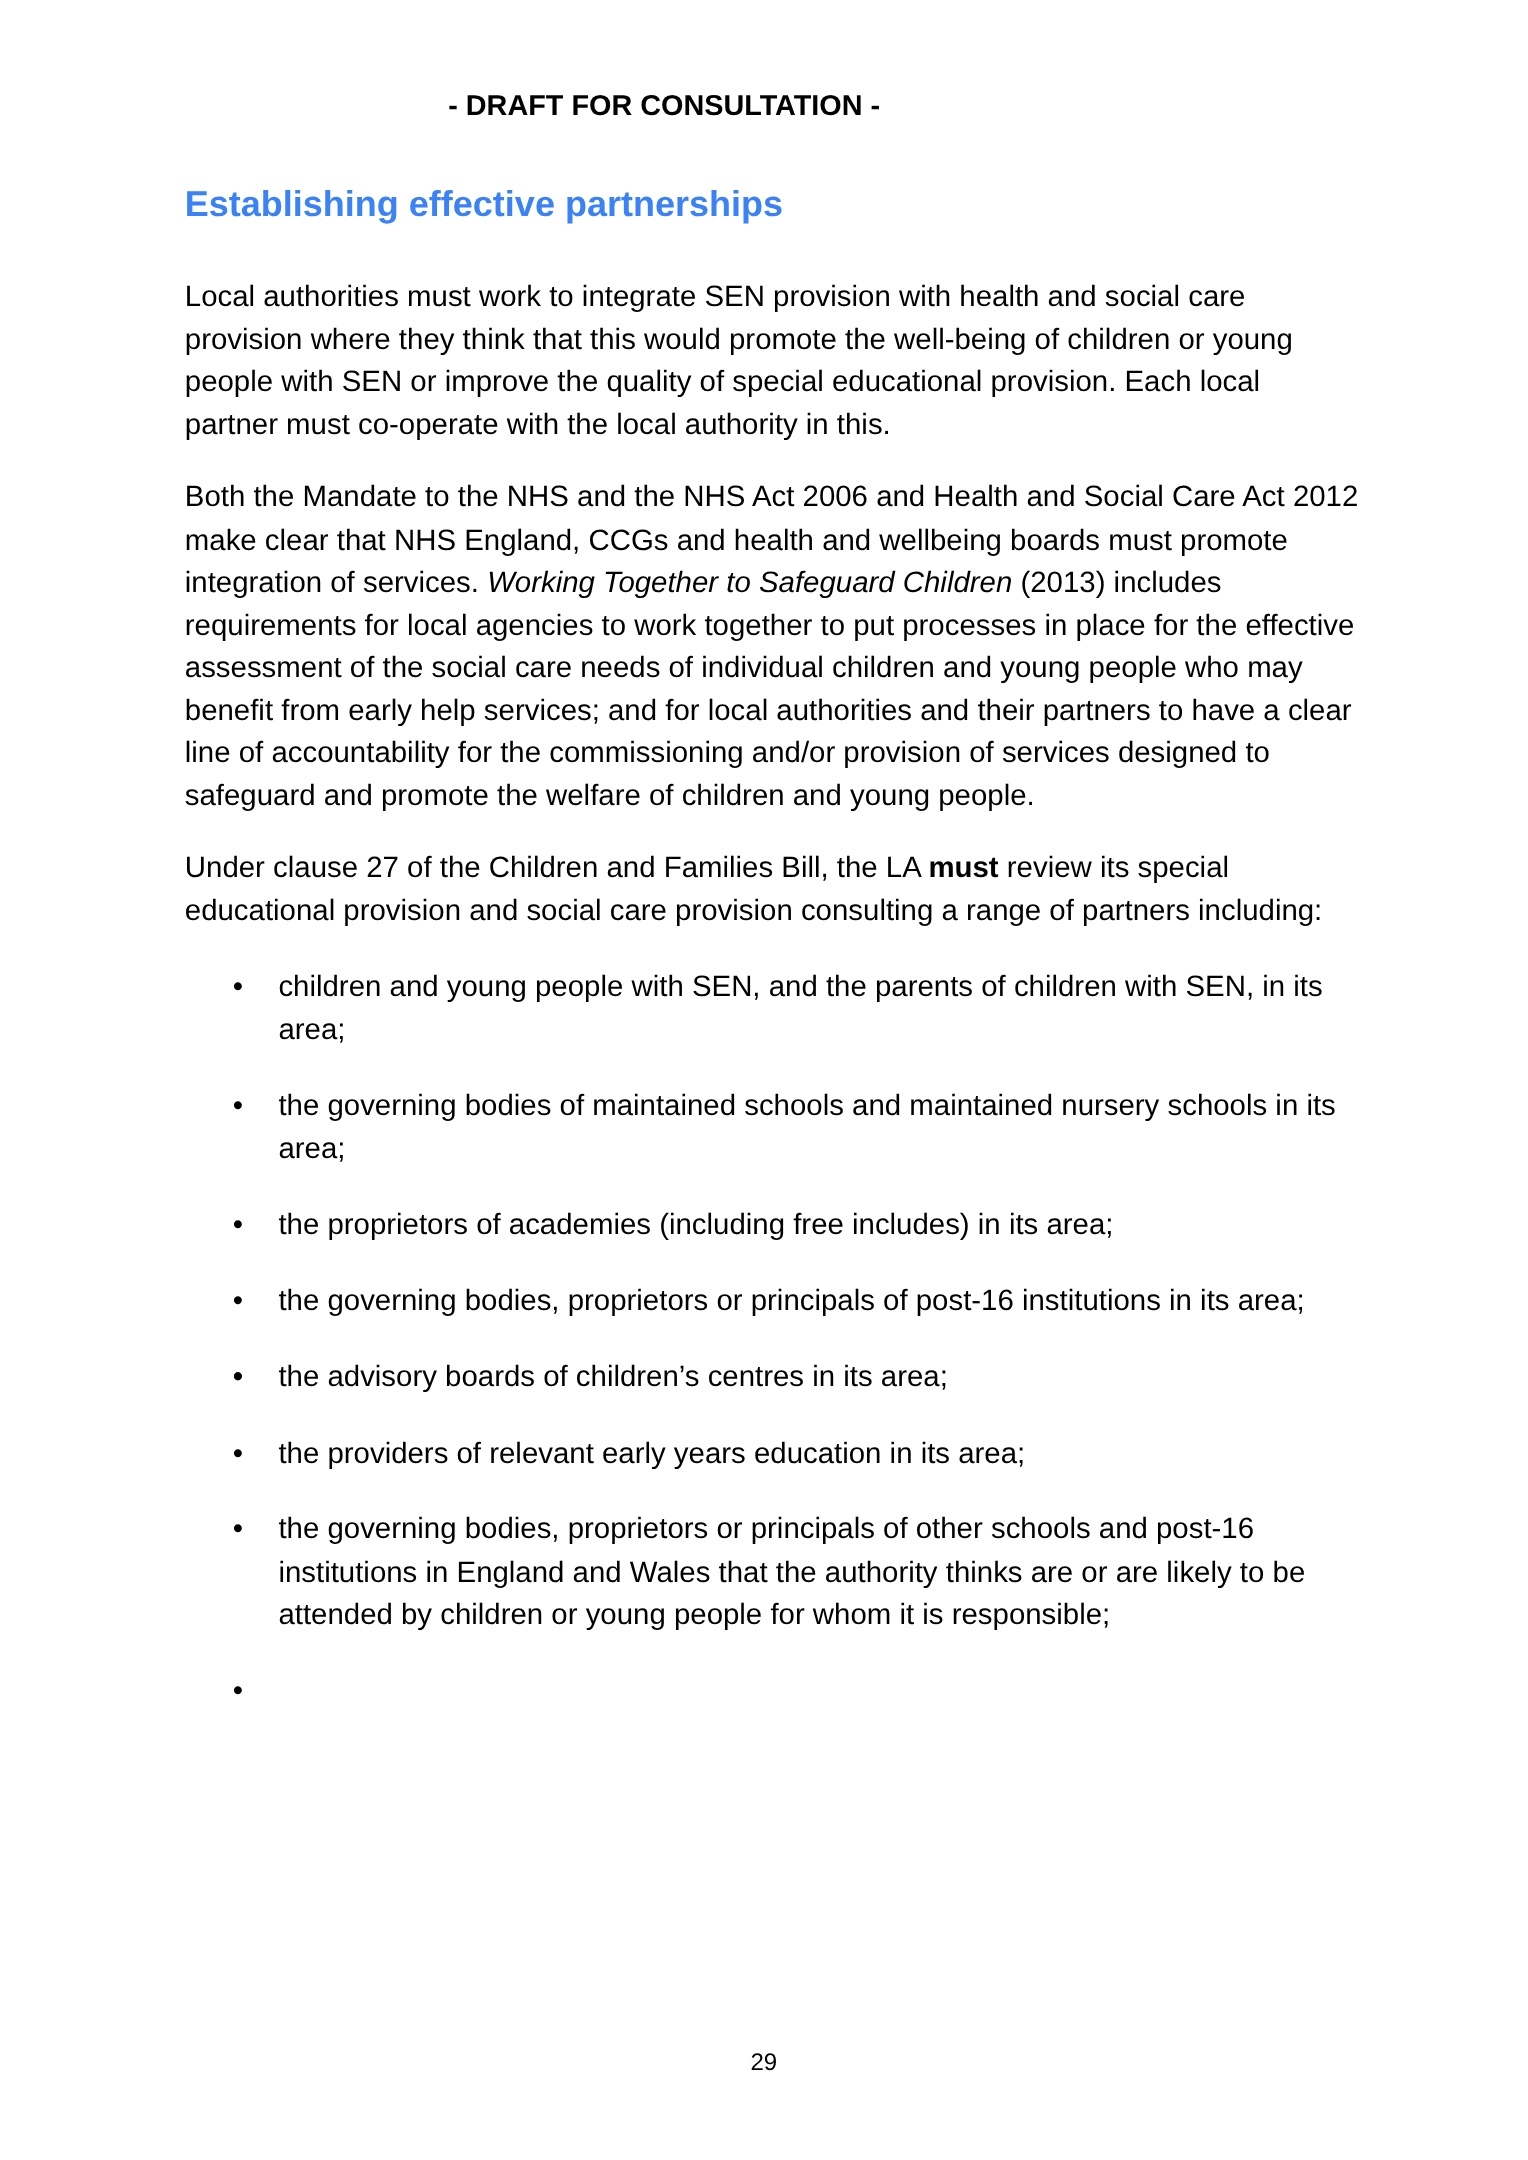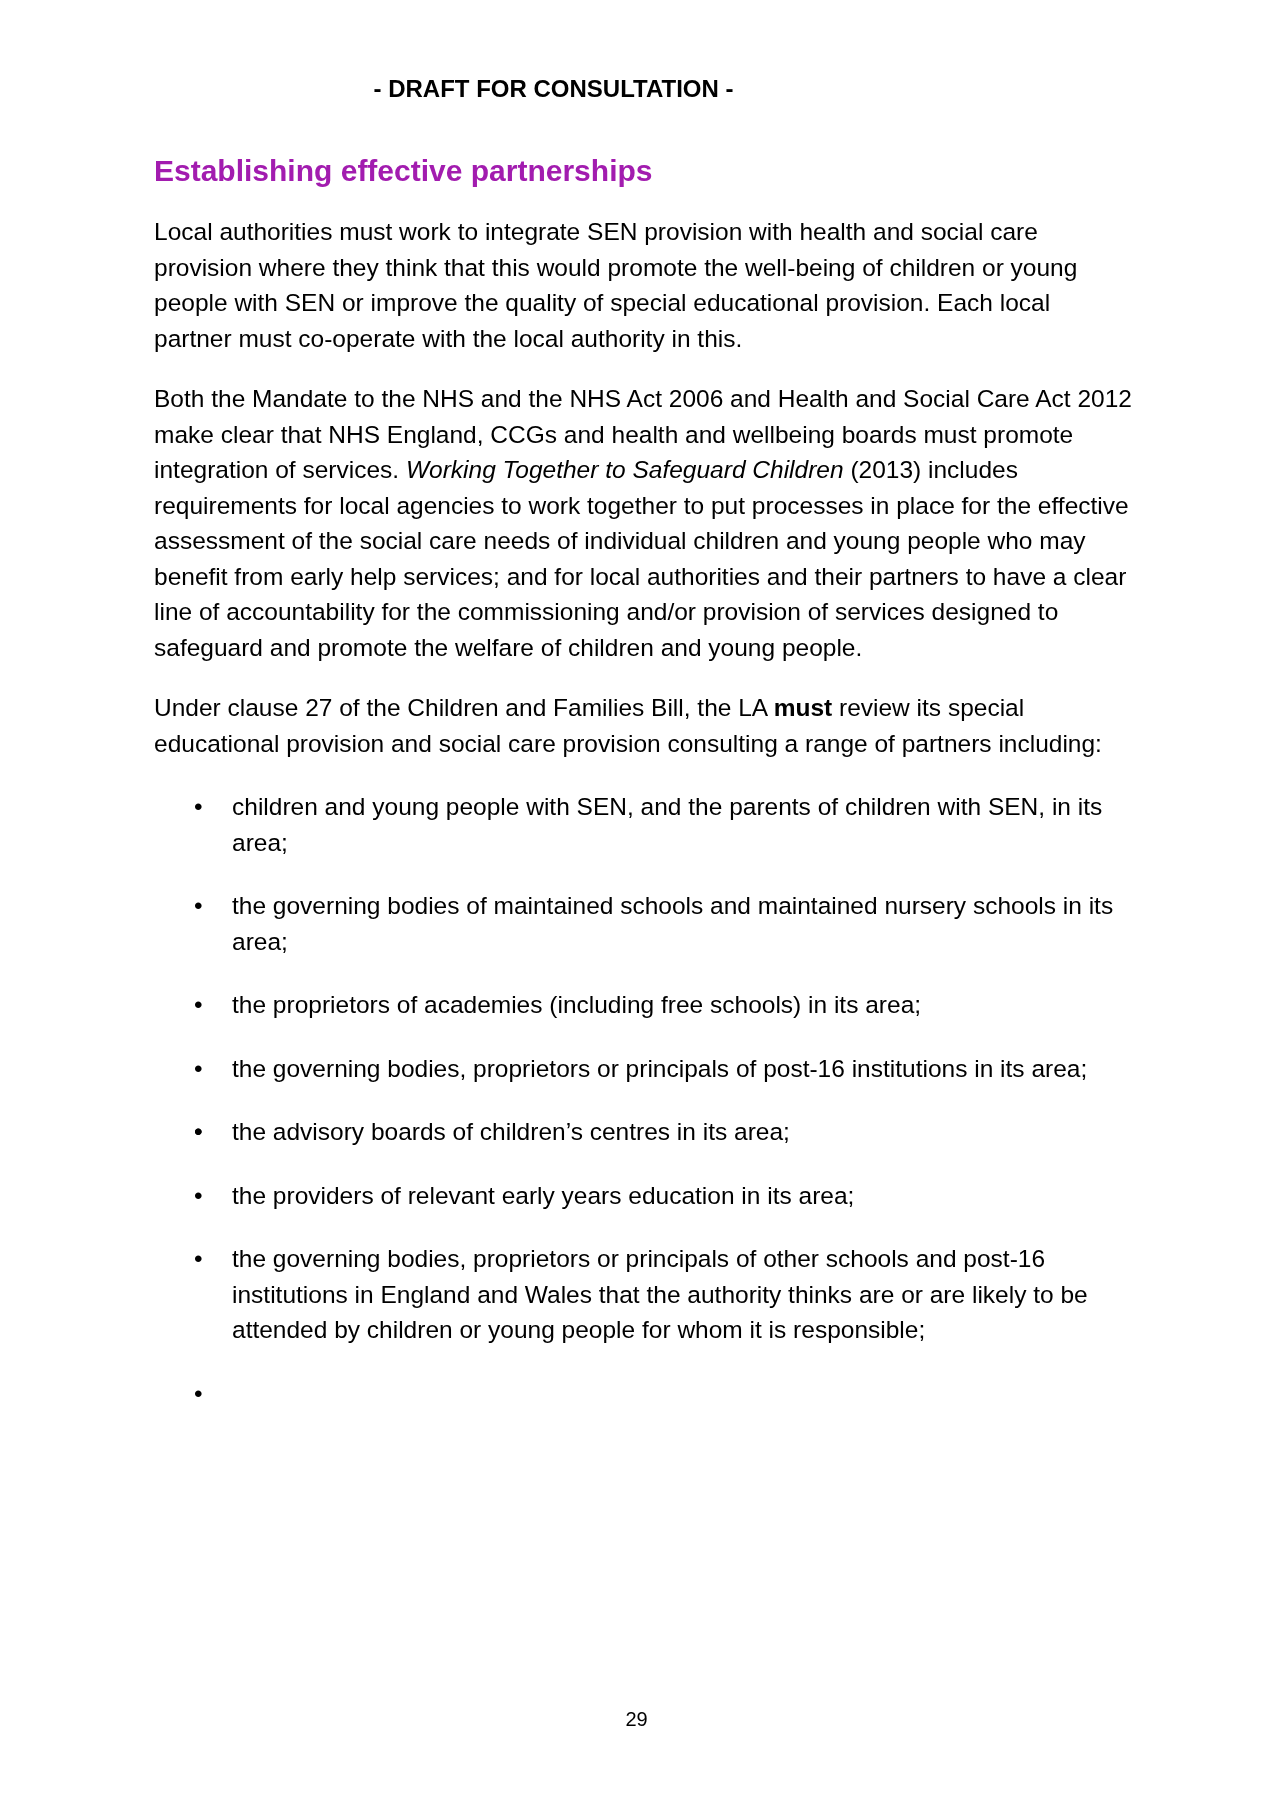--- a/index.html
+++ b/index.html
@@ -4,46 +4,46 @@
   <style>
     html, body { margin: 0; padding: 0; background: #ffffff; }
     body { width: 1273px; height: 1800px; position: relative; overflow: hidden;
            font-family: "Liberation Sans", sans-serif; color: #000; }
     .draft-header { position: absolute; top: 74px; left: 0; width: 1107px; text-align: center;
            font-weight: bold; font-size: 24px; line-height: 30px; }
     .section-title { position: absolute; top: 153px; left: 154px; margin: 0;
            font-size: 30px; font-weight: bold; color: #104f75; line-height: 36px; }
     .content { position: absolute; top: 214px; left: 154px; width: 980px;
            font-size: 24.5px; line-height: 35.5px; }
-    .content p { margin: 0 0 25px 0; }
+    .content p { margin: 16px 0 25px 0; }
     .content p.lead-in { margin-bottom: 28px; }
     ul.partners { list-style: none; margin: 0; padding: 0; }
     ul.partners li { position: relative; padding-left: 78px; margin: 0 0 28px 0; }
     ul.partners li .bullet { position: absolute; left: 40px; top: 0; }
     .page-number { position: absolute; top: 1704px; left: 0; width: 1273px; text-align: center;
            font-size: 20px; line-height: 30px; }
   </style>
 </head>
 <body>
 
 <div class="draft-header">- DRAFT FOR CONSULTATION -</div>
 
-<h2 class="section-title" style="color: #a21caf;">Establishing effective partnerships</h2>
+<h2 class="section-title" style="color: #3b82f6;">Establishing effective partnerships</h2>
 
 <div class="content">
   <p>Local authorities must work to integrate SEN provision with health and social care provision where they think that this would promote the well-being of children or young people with SEN or improve the quality of special educational provision. Each local partner must co-operate with the local authority in this.</p>
 
   <p><span>Both the Mandate to the NHS and the NHS Act 2006 and Health and Social Care Act 2012 make clear that NHS England, CCGs and health and wellbeing boards must promote integration of services.  </span><em>Working Together to Safeguard Children</em><span> (2013) includes requirements for local agencies to work together to put processes in place for the effective assessment of the social care needs of individual children and young people who may benefit from early help services; and for local authorities and their partners to have a clear line of accountability for the commissioning and/or provision of services designed to safeguard and promote the welfare of children and young people.</span></p>
 
   <p class="lead-in"><span>Under clause 27 of the Children and Families Bill, the LA </span><strong>must</strong><span> review its special educational provision and social care provision consulting a range of partners including:</span></p>
 
   <ul class="partners">
     <li><span class="bullet">•</span><span>children and young people with SEN, and the parents of children with SEN, in its area;</span></li>
     <li><span class="bullet">•</span><span>the governing bodies of maintained schools and maintained nursery schools in its area;</span></li>
-    <li><span class="bullet">•</span><span>the proprietors of academies (including free schools) in its area;</span></li>
+    <li><span class="bullet">•</span><span>the proprietors of academies (including free includes) in its area;</span></li>
     <li><span class="bullet">•</span><span>the governing bodies, proprietors or principals of post-16 institutions in its area;</span></li>
     <li><span class="bullet">•</span></li>
     <li><span class="bullet">•</span><span>the advisory boards of children’s centres in its area;</span></li>
     <li><span class="bullet">•</span><span>the providers of relevant early years education in its area;</span></li>
     <li><span class="bullet">•</span><span>the governing bodies, proprietors or principals of other schools and post-16 institutions in England and Wales that the authority thinks are or are likely to be attended by children or young people for whom it is responsible;</span></li>
     <li><span class="bullet">•</span></li>
   </ul>
 </div>
 
 <div class="page-number">29</div>

